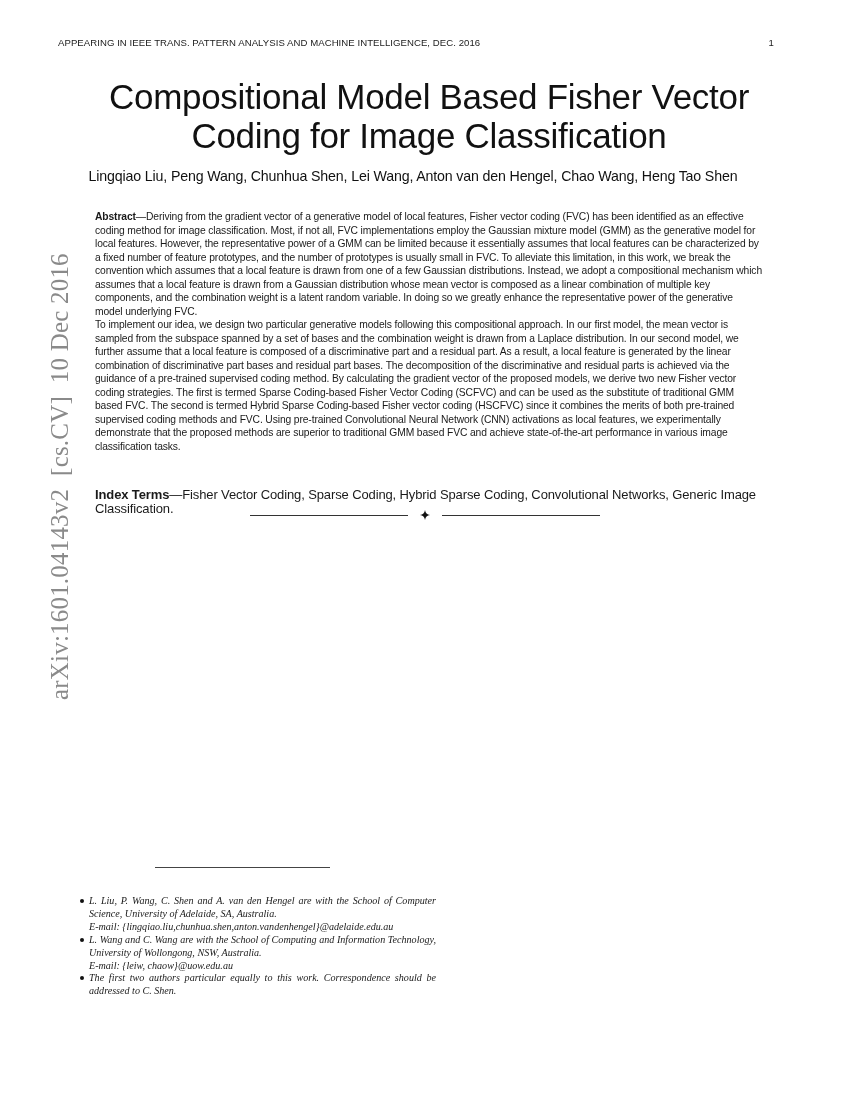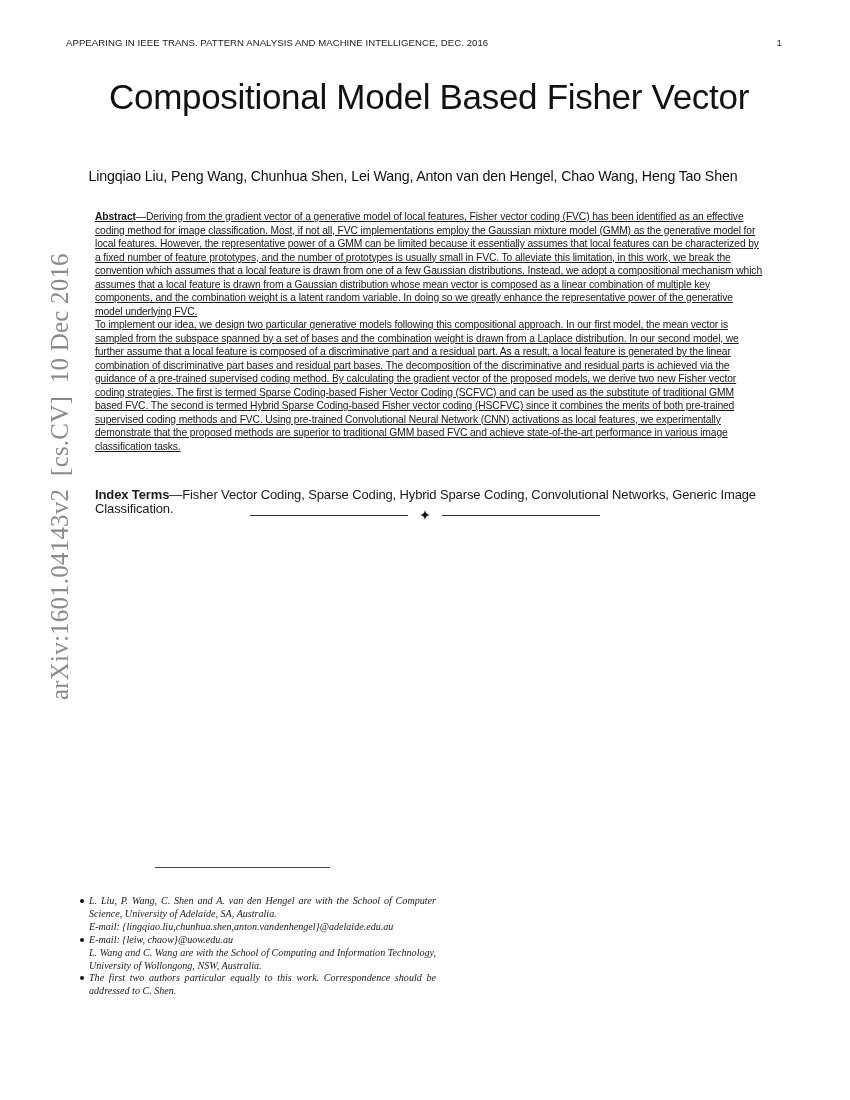--- a/index.html
+++ b/index.html
@@ -10,21 +10,21 @@
     body {
       width: 850px;
       height: 1100px;
       position: relative;
       overflow: hidden;
       color: #1a1a1a;
     }
     .running-header {
       position: absolute;
       top: 37px;
-      left: 66px;
+      left: 58px;
       width: 716px;
       font-family: "Liberation Sans", sans-serif;
       font-size: 9.6px;
       letter-spacing: 0.05px;
       display: flex;
       justify-content: space-between;
       color: #222;
     }
     .title {
       position: absolute;
@@ -57,21 +57,20 @@
       left: 95px;
       width: 668px;
       font-family: "Liberation Sans", sans-serif;
       font-size: 10.3px;
       line-height: 13.5px;
       color: #1a1a1a;
       letter-spacing: -0.12px;
     }
     .abstract p {
       margin: 0;
-      text-decoration: underline;
     }
     .bold-lead {
       font-weight: bold;
     }
     .index-terms {
       position: absolute;
       top: 488px;
       left: 95px;
       width: 668px;
       font-family: "Liberation Sans", sans-serif;
@@ -159,20 +158,21 @@
 </head>
 <body>
 
 <div class="running-header">
   <span>APPEARING IN IEEE TRANS. PATTERN ANALYSIS AND MACHINE INTELLIGENCE, DEC. 2016</span>
   <span>1</span>
 </div>
 
 <h1 class="title">
   <span>Compositional Model Based Fisher Vector</span><br>
+  <span>Coding for Image Classification</span>
 </h1>
 
 <div class="authors">Lingqiao Liu, Peng Wang, Chunhua Shen, Lei Wang, Anton van den Hengel, Chao Wang, Heng Tao Shen</div>
 
 <div class="abstract">
   <p>
     <span class="bold-lead">Abstract</span><span>—</span><span>Deriving from the gradient vector of a generative model of local features, Fisher vector coding (FVC) has been identified as an effective coding method for image classification. Most, if not all, FVC implementations employ the Gaussian mixture model (GMM) as the generative model for local features. However, the representative power of a GMM can be limited because it essentially assumes that local features can be characterized by a fixed number of feature prototypes, and the number of prototypes is usually small in FVC. To alleviate this limitation, in this work, we break the convention which assumes that a local feature is drawn from one of a few Gaussian distributions. Instead, we adopt a compositional mechanism which assumes that a local feature is drawn from a Gaussian distribution whose mean vector is composed as a linear combination of multiple key components, and the combination weight is a latent random variable. In doing so we greatly enhance the representative power of the generative model underlying FVC.</span>
   </p>
   <p>
     <span>To implement our idea, we design two particular generative models following this compositional approach. In our first model, the mean vector is sampled from the subspace spanned by a set of bases and the combination weight is drawn from a Laplace distribution. In our second model, we further assume that a local feature is composed of a discriminative part and a residual part. As a result, a local feature is generated by the linear combination of discriminative part bases and residual part bases. The decomposition of the discriminative and residual parts is achieved via the guidance of a pre-trained supervised coding method. By calculating the gradient vector of the proposed models, we derive two new Fisher vector coding strategies. The first is termed Sparse Coding-based Fisher Vector Coding (SCFVC) and can be used as the substitute of traditional GMM based FVC. The second is termed Hybrid Sparse Coding-based Fisher vector coding (HSCFVC) since it combines the merits of both pre-trained supervised coding methods and FVC. Using pre-trained Convolutional Neural Network (CNN) activations as local features, we experimentally demonstrate that the proposed methods are superior to traditional GMM based FVC and achieve state-of-the-art performance in various image classification tasks.</span>
@@ -198,20 +198,20 @@
 <div class="footnote-rule"></div>
 
 <ul class="footnotes">
   <li>
     <span class="bullet"></span>
     <span class="line">L. Liu, P. Wang, C. Shen and A. van den Hengel are with the School of Computer Science, University of Adelaide, SA, Australia.</span>
     <span class="line">E-mail: {lingqiao.liu,chunhua.shen,anton.vandenhengel}@adelaide.edu.au</span>
   </li>
   <li>
     <span class="bullet"></span>
+    <span class="line">L. Wang and C. Wang are with the School of Computing and Information Technology, University of Wollongong, NSW, Australia.</span>
     <span class="line">E-mail: {leiw, chaow}@uow.edu.au</span>
-    <span class="line">L. Wang and C. Wang are with the School of Computing and Information Technology, University of Wollongong, NSW, Australia.</span>
   </li>
   <li>
     <span class="bullet"></span>
     <span class="line">The first two authors particular equally to this work. Correspondence should be addressed to C. Shen.</span>
   </li>
 </ul>
 
 </body></html>

